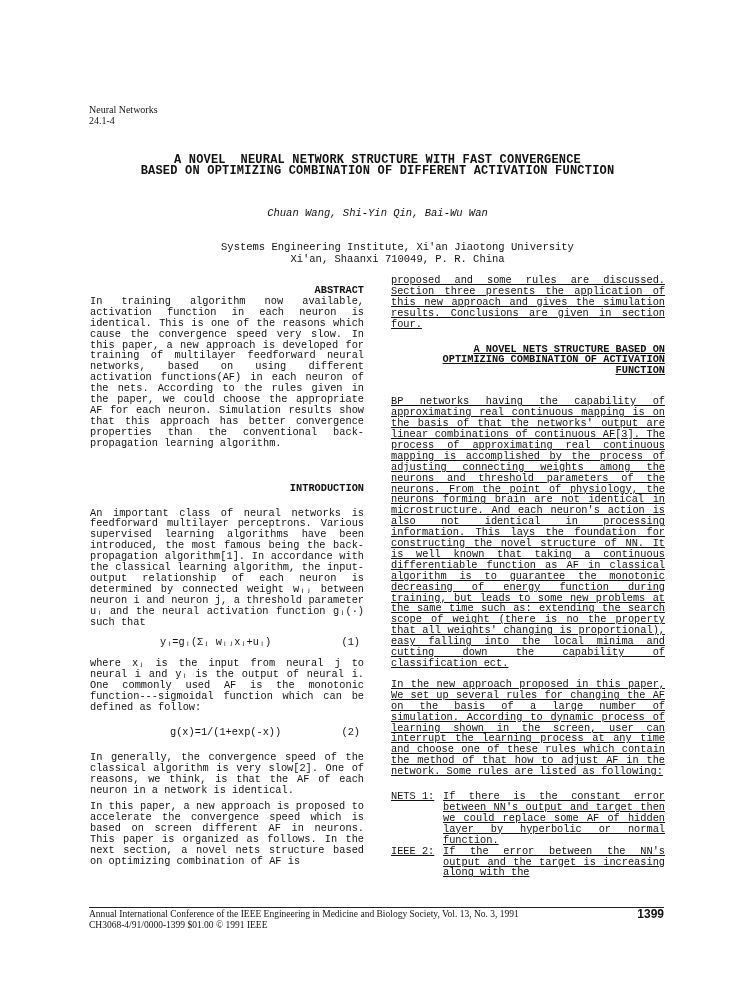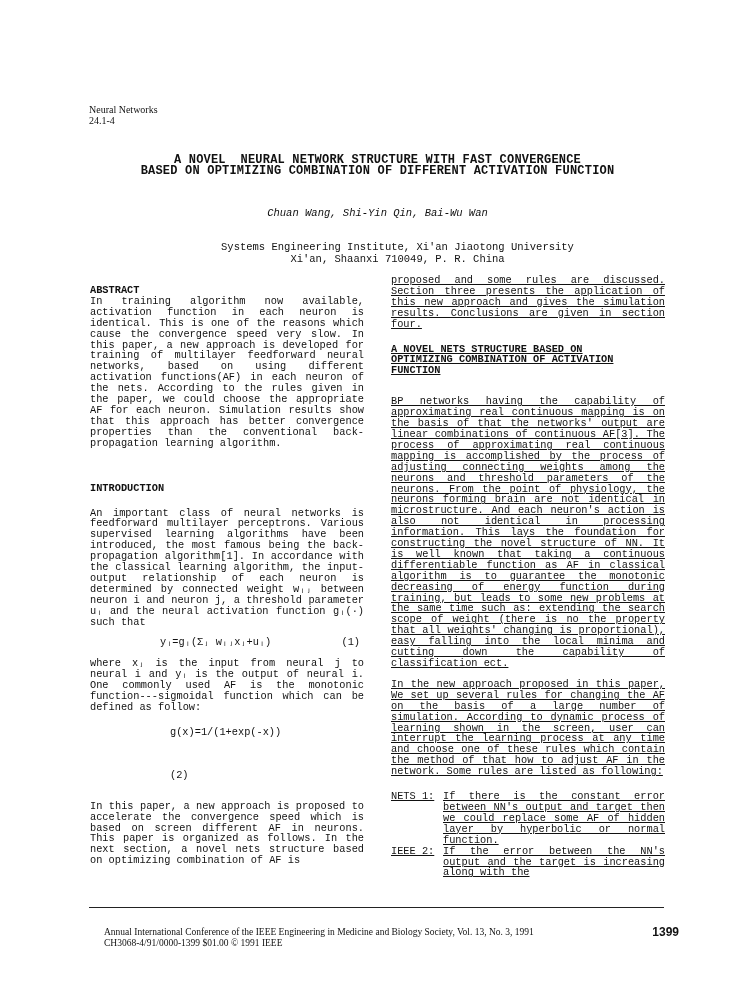--- a/index.html
+++ b/index.html
@@ -9,34 +9,34 @@
 
   .journal { position: absolute; left: 89px; top: 104px; font-size: 10px; line-height: 11px; }
   .title { position: absolute; left: 0; width: 755px; top: 155px; text-align: center; font-size: 12px; line-height: 11px; font-weight: bold; letter-spacing: 0.2px; }
   .authors { position: absolute; left: 0; width: 755px; top: 207px; text-align: center; font-size: 10.5px; line-height: 12px; font-style: italic; }
   .affil { position: absolute; left: 0; width: 755px; top: 241px; text-align: center; font-size: 10.5px; line-height: 12px; margin-left: 20px; }
 
   .col { position: absolute; width: 274px; font-size: 10.3px; line-height: 10.9px; }
   .col.left { left: 90px; top: 285px; }
   .col.right { left: 391px; top: 275px; text-decoration: underline; }
 
-  .heading { text-align: left; font-weight: bold; margin: 0; }
+  .heading { text-align: right; font-weight: bold; margin: 0; }
   .para { text-align: justify; margin: 0; white-space: normal; }
   .gap6 { height: 6px; }
   .gap10 { height: 10px; }
   .gap14 { height: 14px; }
   .gap20 { height: 20px; }
-  .eq { display: flex; justify-content: space-between; padding-left: 70px; margin: 0; gap: 32px; }
+  .eq { display: flex; justify-content: space-between; padding-left: 70px; margin: 0; }
   .eq .num { padding-right: 4px; }
   .rule { display: flex; }
   .rule .rlabel { width: 52px; flex: none; }
   .rule .rtext { flex: 1; text-align: justify; }
 
   .footer-line { position: absolute; left: 89px; top: 907px; width: 575px; height: 1px; background: #222; }
-  .footer { position: absolute; left: 104px; top: 909px; width: 575px; font-size: 9.5px; line-height: 11px; margin-top: 18px; }
+  .footer { position: absolute; left: 89px; top: 909px; width: 575px; font-size: 9.5px; line-height: 11px; }
   .footer .row { display: flex; justify-content: space-between; }
   .footer .pg { font-weight: bold; font-family: "Liberation Sans", "DejaVu Sans", sans-serif; font-size: 12px; }
 </style>
 </head>
 <body>
 
 <div class="journal serif">
   <div>Neural Networks</div>
   <div>24.1-4</div>
 </div>
@@ -62,25 +62,26 @@
   <div class="gap14"></div>
   <p class="para">An important class of neural networks is feedforward  multilayer perceptrons. Various supervised learning algorithms have been introduced, the most famous being the back-propagation algorithm[1]. In accordance with the classical learning algorithm, the input-output relationship of each neuron is determined by connected weight wᵢⱼ between neuron i and neuron j, a threshold parameter uᵢ and the neural activation function gᵢ(·) such that</p>
   <div class="gap10"></div>
   <div class="eq">
     <span>yᵢ=gᵢ(Σⱼ wᵢⱼxⱼ+uᵢ)</span>
     <span class="num">(1)</span>
   </div>
   <div class="gap10"></div>
   <p class="para">where xⱼ is the input from neural j to neural i and yᵢ is the output of neural i. One commonly used AF is the monotonic function---sigmoidal function which can be defined as follow:</p>
   <div class="gap14"></div>
-  <div class="eq" style="padding-left:80px;flex-direction:column;">
+  <div class="eq" style="padding-left:80px;">
     <span>g(x)=1/(1+exp(-x))</span>
     <span class="num">(2)</span>
   </div>
   <div class="gap14"></div>
+  <p class="para">In generally, the convergence speed of the classical algorithm is very slow[2]. One of reasons, we think, is that  the AF of each neuron in a network is identical.</p>
   <div class="gap6"></div>
   <p class="para">In this paper, a new approach is proposed to accelerate the convergence speed  which is based on screen different AF in neurons. This paper is organized as follows. In the next section, a novel nets structure based on optimizing combination of AF is</p>
 </div>
 
 <div class="col right mono">
   <p class="para">proposed and some rules are discussed. Section three presents the application of this new approach and gives the simulation results. Conclusions are given in section four.</p>
   <div class="gap14"></div>
   <div class="heading">
     <div>A NOVEL NETS STRUCTURE BASED ON</div>
     <div>OPTIMIZING COMBINATION OF ACTIVATION</div>

